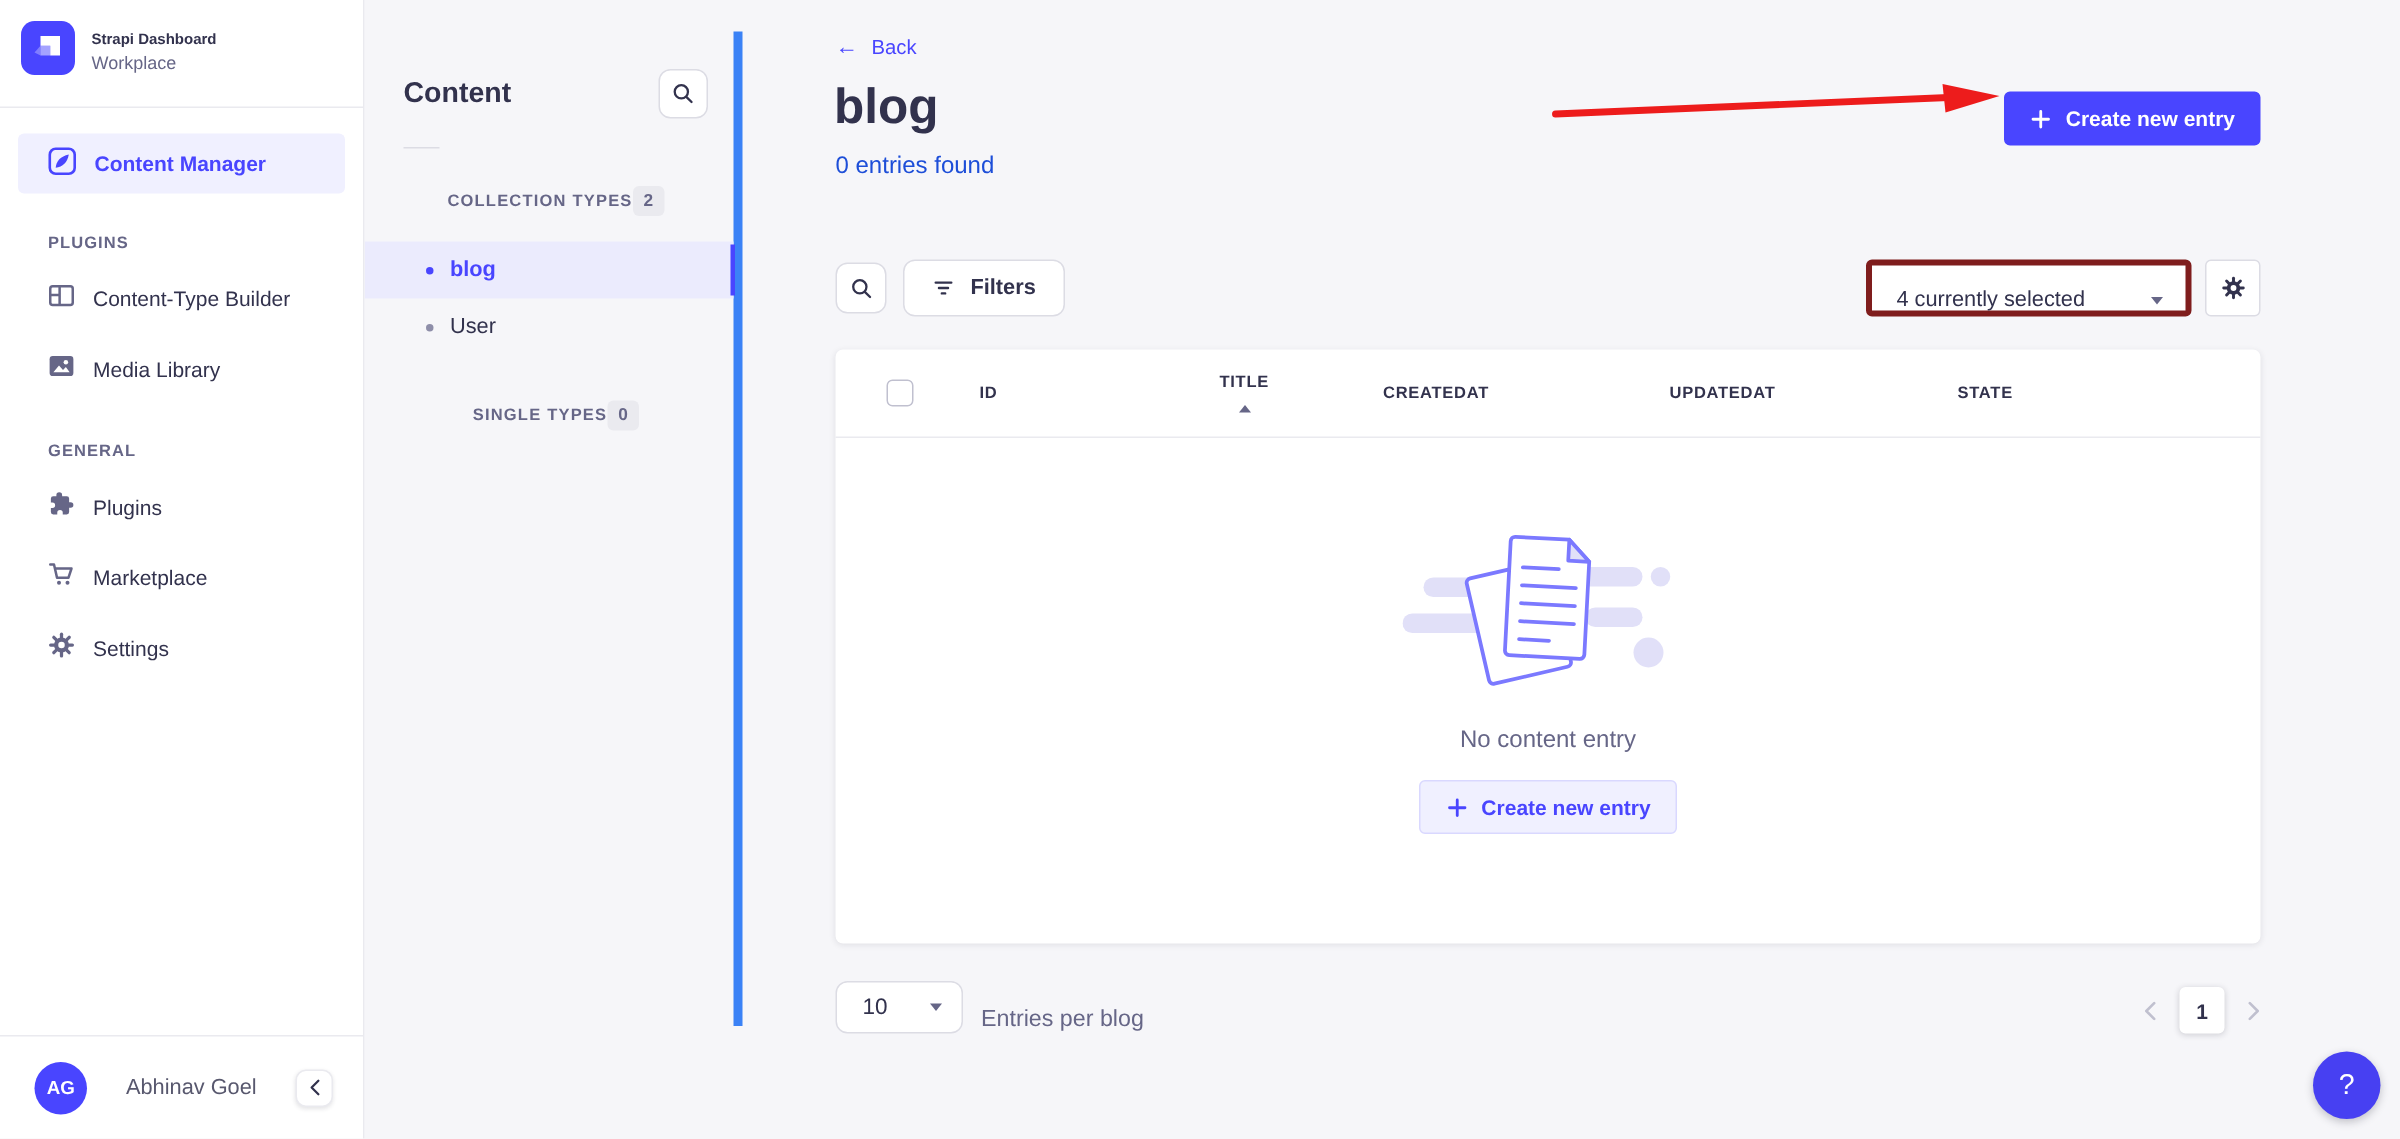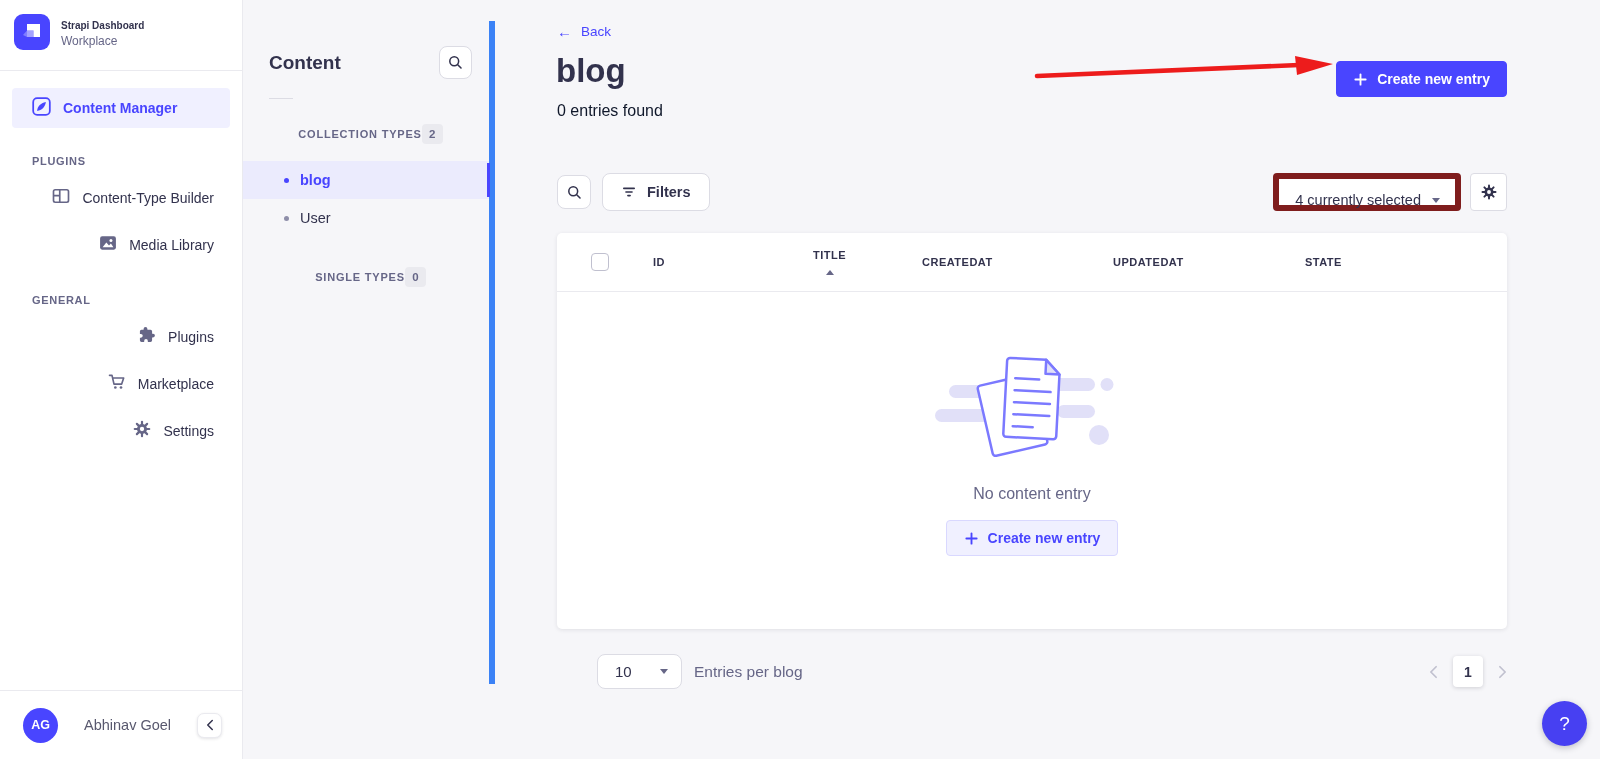--- a/index.html
+++ b/index.html
@@ -21,21 +21,21 @@
   .brand { display:flex; align-items:center; gap:11px; padding:14px 16px 16px 14px; border-bottom:1px solid #eaeaef; }
   .brand-title { font-size:10px; font-weight:bold; color:#32324d; }
   .brand-sub { font-size:12px; color:#666687; margin-top:3px; }
   .nav-body { flex:1; padding:17px 12px 0 12px; }
   .nav-active {
     display:flex; align-items:center; gap:11px;
     background:#f0f0ff; border-radius:4px; padding:8px 16px 8px 19px;
     color:#4945ff; font-weight:bold; font-size:14px;
   }
   .nav-section-label { font-size:11px; font-weight:bold; letter-spacing:.7px; color:#666687; margin:27px 0 8px 20px; }
-  .nav-item { display:flex; align-items:center; gap:11px; padding:11px 16px 11px 19px; margin-bottom:2px; font-size:14px; color:#32324d; border-radius:4px;justify-content:flex-end; }
+  .nav-item { display:flex; align-items:center; gap:11px; padding:11px 16px 11px 19px; margin-bottom:2px; font-size:14px; color:#32324d; border-radius:4px; }
   .sidebar-footer { border-top:1px solid #eaeaef; height:69px; display:flex; align-items:center; padding:0 20px 0 23px; }
   .avatar { width:35px; height:35px; border-radius:50%; background:#4945ff; color:#fff; font-size:12.5px; font-weight:bold; display:flex; align-items:center; justify-content:center; flex:none; }
   .user-name { margin-left:26px; font-size:14.5px; color:#58586e; }
   .collapse-btn { margin-left:auto; width:25px; height:25px; background:#fff; border:1px solid #eaeaef; border-radius:7px; box-shadow:0 1px 3px rgba(33,33,52,.12); display:flex; align-items:center; justify-content:center; color:#32324d; cursor:pointer; }
 
   
   .subnav {
     position: absolute; left:243px; top:0; width:252px; height:663px;
     background:#f6f6f9; border-right:6px solid #3b82f6; z-index:2;margin-top:21px;
   }
@@ -50,51 +50,51 @@
   .subnav-item .bullet { position:absolute; left:41px; top:50%; width:5px; height:5px; margin-top:-2.5px; border-radius:50%; background:#8e8ea9; }
   .subnav-item.active { background:#ebebfd; color:#4945ff; font-weight:bold; }
   .subnav-item.active .bullet { background:#4945ff; }
   .subnav-item.active::after { content:""; position:absolute; right:-1px; top:2px; bottom:2px; width:3px; background:#4945ff; }
 
   
   .main { position:absolute; left:495px; top:0; width:1105px; height:759px; }
   .back-link { position:absolute; left:62px; top:24px; display:flex; align-items:center; gap:9px; color:#4945ff; font-size:13.5px; cursor:pointer; }
   .back-arrow { font-size:15px; line-height:1; }
   .page-title { position:absolute; left:61px; top:52px; font-size:33px; font-weight:bold; color:#32324d; }
-  .page-sub { position:absolute; left:62px; top:102px; font-size:16px; color:#0f172a; }
+  .page-sub { position:absolute; left:62px; top:102px; font-size:16px; color:#1d4ed8; }
 
   .btn { display:flex; align-items:center; gap:9px; border-radius:4px; font-size:14px; font-weight:bold; cursor:pointer; }
   .btn-primary { position:absolute; right:93px; top:61px; height:36px; padding:0 16px; background:#4945ff; border:1px solid #4945ff; color:#fff; }
   .btn-secondary { height:36px; padding:0 17px; background:#f0f0ff; border:1px solid #d9d8ff; color:#4945ff; }
 
   .annotation-arrow { position:absolute; left:538px; top:55px; pointer-events:none; }
 
   .toolbar { position:absolute; left:62px; right:93px; top:173px; display:flex; align-items:center; }
   .toolbar .search-btn { width:34px; height:34px; border-radius:8px; }
   .filters-btn { margin-left:11px; height:38px; padding:0 18px; background:#fff; border:1px solid #dcdce4; border-radius:8px; display:flex; align-items:center; gap:10px; font-size:14.5px; font-weight:bold; color:#32324d; cursor:pointer; }
-  .selected-dd { margin-left:auto; height:38px; padding:16px 15px 0 16px; background:#fff; border:6px solid #7f1d1d; border-radius:4px; display:flex; align-items:center; gap:11px; font-size:14.5px; color:#32324d; cursor:pointer; }
+  .selected-dd { margin-left:auto; height:38px; padding:16px 15px 0 16px; background:#fff; border:4px solid #7f1d1d; border-radius:4px; display:flex; align-items:center; gap:44px; font-size:14.5px; color:#32324d; cursor:pointer; }
   .caret-down { width:0; height:0; border-left:4.5px solid transparent; border-right:4.5px solid transparent; border-top:5px solid #666687; }
   .gear-btn { margin-left:9px; width:37px; height:38px; background:#fff; border:1px solid #dcdce4; border-radius:4px; display:flex; align-items:center; justify-content:center; cursor:pointer; }
 
   .card { position:absolute; left:62px; top:233px; width:950px; height:396px; background:#fff; border-radius:5px; box-shadow:0 1px 4px rgba(33,33,52,.1); }
   .thead { display:flex; align-items:center; height:59px; border-bottom:1px solid #eaeaef; padding-left:34px; }
   .checkbox { width:18px; height:18px; background:#fff; border:1px solid #c0c0cf; border-radius:4px; cursor:pointer; flex:none; }
   .th { font-size:11px; font-weight:bold; letter-spacing:.5px; color:#32324d; }
   .th-id { width:84px; margin-left:44px; }
   .th-title { width:185px; display:flex; align-items:center; gap:9px;flex-direction:column; }
   .sort-asc { width:0; height:0; border-left:4.5px solid transparent; border-right:4.5px solid transparent; border-bottom:5px solid #666687; }
   .th-created { width:191px; }
   .th-updated { width:192px; }
   .th-state { flex:1; }
   .empty { height:337px; display:flex; flex-direction:column; align-items:center; }
   .empty-illustration { margin-top:55px; }
   .empty-msg { margin-top:20px; font-size:16px; color:#666687; }
   .empty .btn-secondary { margin-top:17px; }
 
-  .pager { position:absolute; left:62px; right:93px; top:654px; display:flex; align-items:center;margin-left:40px; }
+  .pager { position:absolute; left:62px; right:93px; top:654px; display:flex; align-items:flex-end; }
   .pagesize { width:85px; height:35px; padding:0 13px 0 17px; background:#fff; border:1px solid #dcdce4; border-radius:8px; display:flex; align-items:center; justify-content:space-between; font-size:15px; color:#32324d; cursor:pointer; }
   .pager-label { margin-left:12px; font-size:15.5px; color:#666687; }
   .pager-right { margin-left:auto; display:flex; align-items:center; gap:15px; }
   .chev { display:flex; align-items:center; color:#c0c0cf; cursor:pointer; }
   .page-box { width:30px; height:31px; background:#fff; border-radius:4px; box-shadow:0 1px 4px rgba(33,33,52,.18); display:flex; align-items:center; justify-content:center; font-size:14px; font-weight:bold; color:#32324d; cursor:pointer; }
 
   .help-fab { position:absolute; right:13px; bottom:13px; width:45px; height:45px; border-radius:50%; background:#4740f2; color:#fff; font-size:19px; display:flex; align-items:center; justify-content:center; box-shadow:0 2px 6px rgba(33,33,52,.25); cursor:pointer; }
 </style>
 </head>
 <body>

